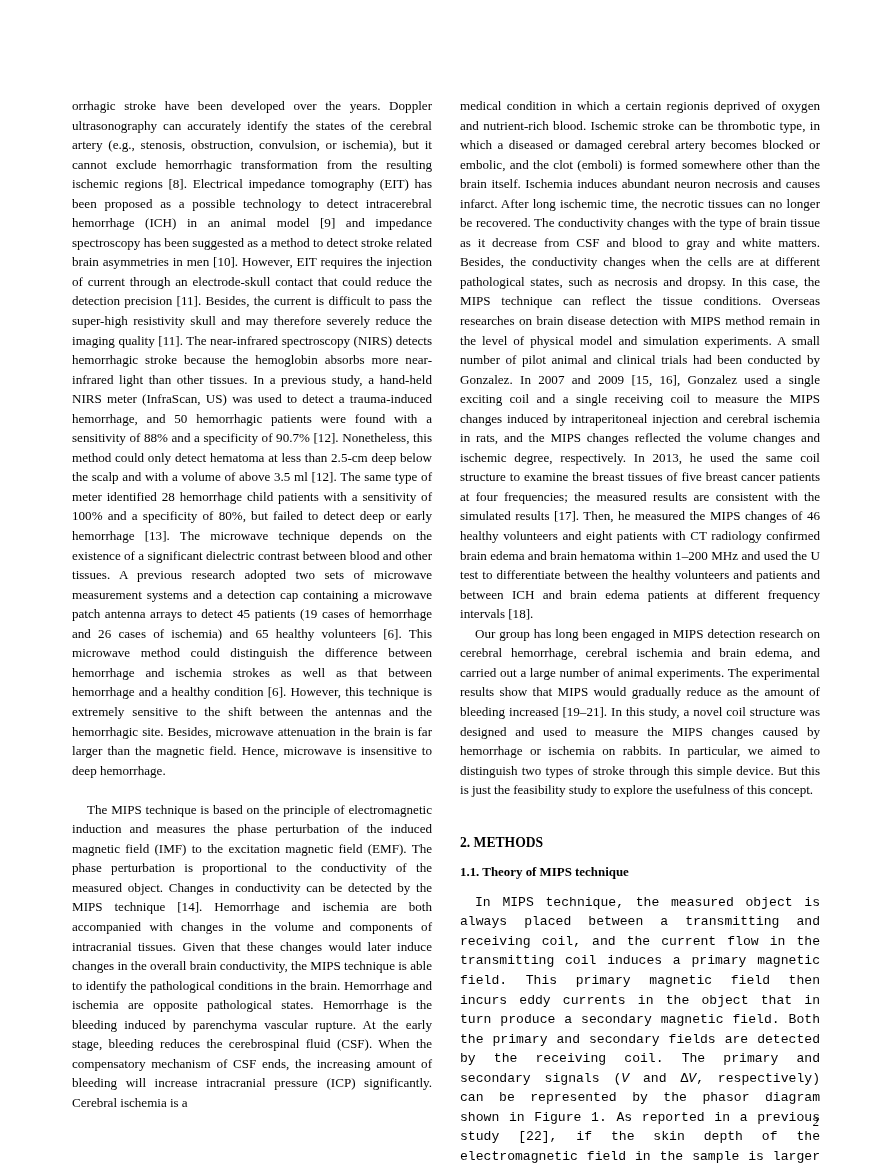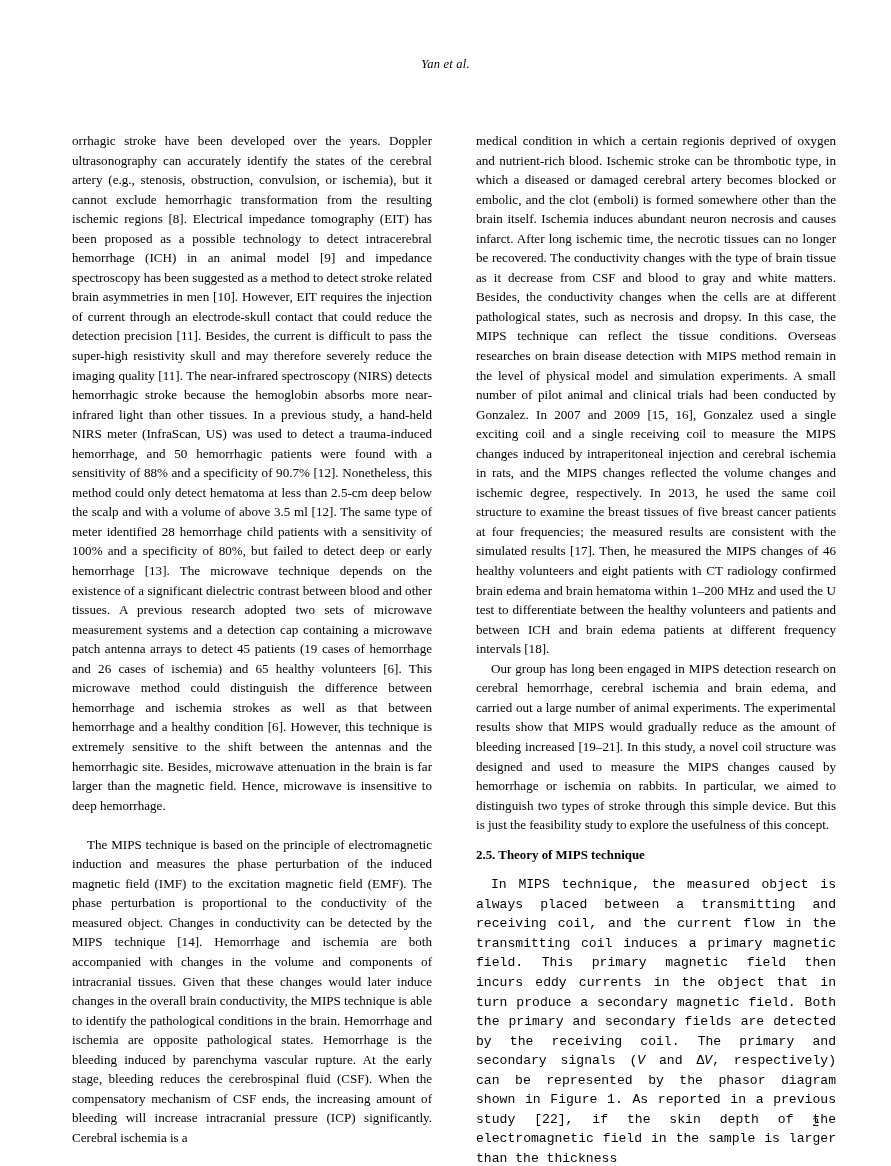--- a/index.html
+++ b/index.html
@@ -33,23 +33,22 @@
     font-size: 12.5px;
     letter-spacing: 0.2px;
   }
   .columns {
     position: absolute;
     top: 96px;
     left: 72px;
     width: 748px;
     height: 990px;
     display: flex;
-    gap: 44px;
+    gap: 28px;
     align-items: flex-start;
-    margin-top: 35px;
   }
   .col {
     width: 360px;
     flex: 0 0 360px;
   }
   p.body-par {
     margin: 0;
     font-size: 13.1px;
     line-height: 19.55px;
     text-align: justify;
@@ -95,35 +94,35 @@
   }
   .ital {
     font-style: italic;
   }
 </style>
 </head>
 <body>
 
 <div class="page">
 
-  <div class="running-head">Yan et al.</div>
 
   <div class="columns">
 
     <div class="col">
       <p class="body-par">orrhagic stroke have been developed over the years. Doppler ultrasonography can accurately identify the states of the cerebral artery (e.g., stenosis, obstruction, convulsion, or ischemia), but it cannot exclude hemorrhagic transformation from the resulting ischemic regions [8]. Electrical impedance tomography (EIT) has been proposed as a possible technology to detect intracerebral hemorrhage (ICH) in an animal model [9] and impedance spectroscopy has been suggested as a method to detect stroke related brain asymmetries in men [10]. However, EIT requires the injection of current through an electrode-skull contact that could reduce the detection precision [11]. Besides, the current is difficult to pass the super-high resistivity skull and may therefore severely reduce the imaging quality [11]. The near-infrared spectroscopy (NIRS) detects hemorrhagic stroke because the hemoglobin absorbs more near-infrared light than other tissues. In a previous study, a hand-held NIRS meter (InfraScan, US) was used to detect a trauma-induced hemorrhage, and 50 hemorrhagic patients were found with a sensitivity of 88% and a specificity of 90.7% [12]. Nonetheless, this method could only detect hematoma at less than 2.5-cm deep below the scalp and with a volume of above 3.5 ml [12]. The same type of meter identified 28 hemorrhage child patients with a sensitivity of 100% and a specificity of 80%, but failed to detect deep or early hemorrhage [13]. The microwave technique depends on the existence of a significant dielectric contrast between blood and other tissues. A previous research adopted two sets of microwave measurement systems and a detection cap containing a microwave patch antenna arrays to detect 45 patients (19 cases of hemorrhage and 26 cases of ischemia) and 65 healthy volunteers [6]. This microwave method could distinguish the difference between hemorrhage and ischemia strokes as well as that between hemorrhage and a healthy condition [6]. However, this technique is extremely sensitive to the shift between the antennas and the hemorrhagic site. Besides, microwave attenuation in the brain is far larger than the magnetic field. Hence, microwave is insensitive to deep hemorrhage.</p>
       <p class="body-par indent gap-before">The MIPS technique is based on the principle of electromagnetic induction and measures the phase perturbation of the induced magnetic field (IMF) to the excitation magnetic field (EMF). The phase perturbation is proportional to the conductivity of the measured object. Changes in conductivity can be detected by the MIPS technique [14]. Hemorrhage and ischemia are both accompanied with changes in the volume and components of intracranial tissues. Given that these changes would later induce changes in the overall brain conductivity, the MIPS technique is able to identify the pathological conditions in the brain. Hemorrhage and ischemia are opposite pathological states. Hemorrhage is the bleeding induced by parenchyma vascular rupture. At the early stage, bleeding reduces the cerebrospinal fluid (CSF). When the compensatory mechanism of CSF ends, the increasing amount of bleeding will increase intracranial pressure (ICP) significantly. Cerebral ischemia is a</p>
     </div>
 
     <div class="col">
       <p class="body-par">medical condition in which a certain regionis deprived of oxygen and nutrient-rich blood. Ischemic stroke can be thrombotic type, in which a diseased or damaged cerebral artery becomes blocked or embolic, and the clot (emboli) is formed somewhere other than the brain itself. Ischemia induces abundant neuron necrosis and causes infarct. After long ischemic time, the necrotic tissues can no longer be recovered. The conductivity changes with the type of brain tissue as it decrease from CSF and blood to gray and white matters. Besides, the conductivity changes when the cells are at different pathological states, such as necrosis and dropsy. In this case, the MIPS technique can reflect the tissue conditions. Overseas researches on brain disease detection with MIPS method remain in the level of physical model and simulation experiments. A small number of pilot animal and clinical trials had been conducted by Gonzalez. In 2007 and 2009 [15, 16], Gonzalez used a single exciting coil and a single receiving coil to measure the MIPS changes induced by intraperitoneal injection and cerebral ischemia in rats, and the MIPS changes reflected the volume changes and ischemic degree, respectively. In 2013, he used the same coil structure to examine the breast tissues of five breast cancer patients at four frequencies; the measured results are consistent with the simulated results [17]. Then, he measured the MIPS changes of 46 healthy volunteers and eight patients with CT radiology confirmed brain edema and brain hematoma within 1–200 MHz and used the U test to differentiate between the healthy volunteers and patients and between ICH and brain edema patients at different frequency intervals [18].</p>
       <p class="body-par indent">Our group has long been engaged in MIPS detection research on cerebral hemorrhage, cerebral ischemia and brain edema, and carried out a large number of animal experiments. The experimental results show that MIPS would gradually reduce as the amount of bleeding increased [19–21]. In this study, a novel coil structure was designed and used to measure the MIPS changes caused by hemorrhage or ischemia on rabbits. In particular, we aimed to distinguish two types of stroke through this simple device. But this is just the feasibility study to explore the usefulness of this concept.</p>
 
+      <h2 class="section-head space-above">2. METHODS</h2>
 
-      <h3 class="subsection-head">2.5. Theory of MIPS technique</h3>
+      <h3 class="subsection-head">1.1. Theory of MIPS technique</h3>
 
       <p class="body-par indent"><span>In MIPS technique, the measured object is always placed between a transmitting and receiving coil, and the current flow in the transmitting coil induces a primary magnetic field. This primary magnetic field then incurs eddy currents in the object that in turn produce a secondary magnetic field. Both the primary and secondary fields are detected by the receiving coil. The primary and secondary signals (</span><span class="ital">V</span><span> and Δ</span><span class="ital">V</span><span>, respectively) can be represented by the phasor diagram shown in Figure 1. As reported in a previous study [22], if the skin depth of the electromagnetic field in the sample is larger than the thickness</span></p>
     </div>
 
   </div>
 
   <div class="page-number">2</div>
 
 </div>
 

